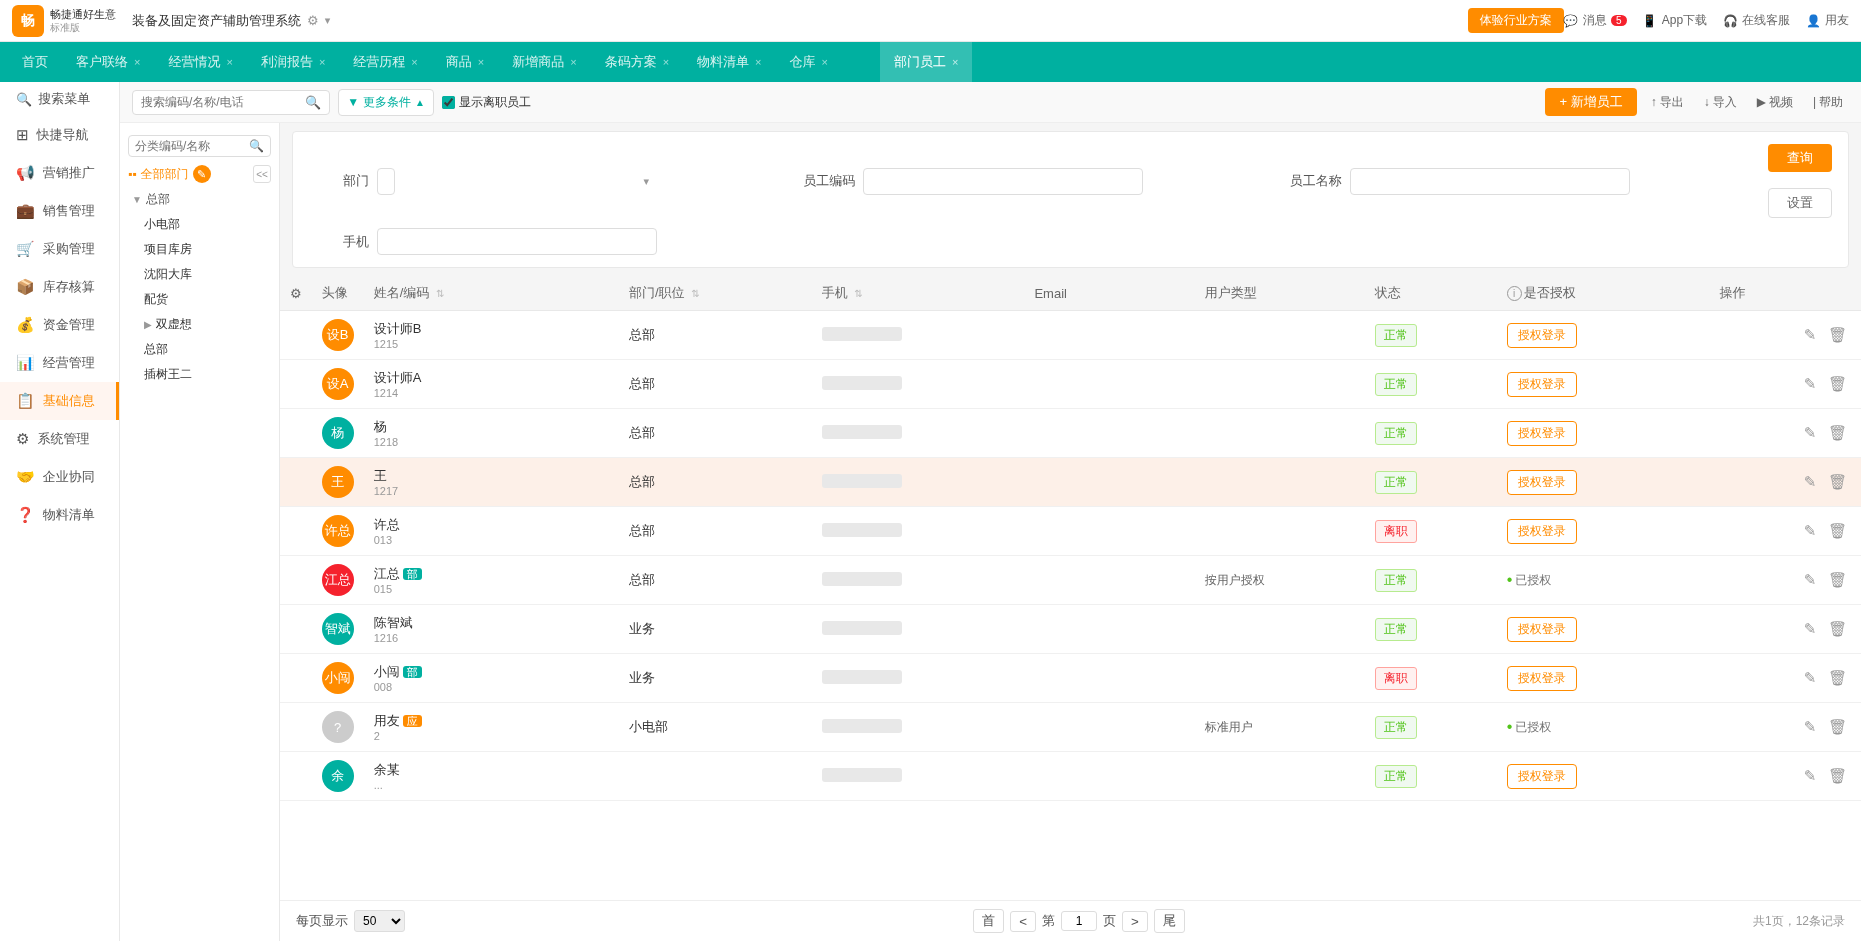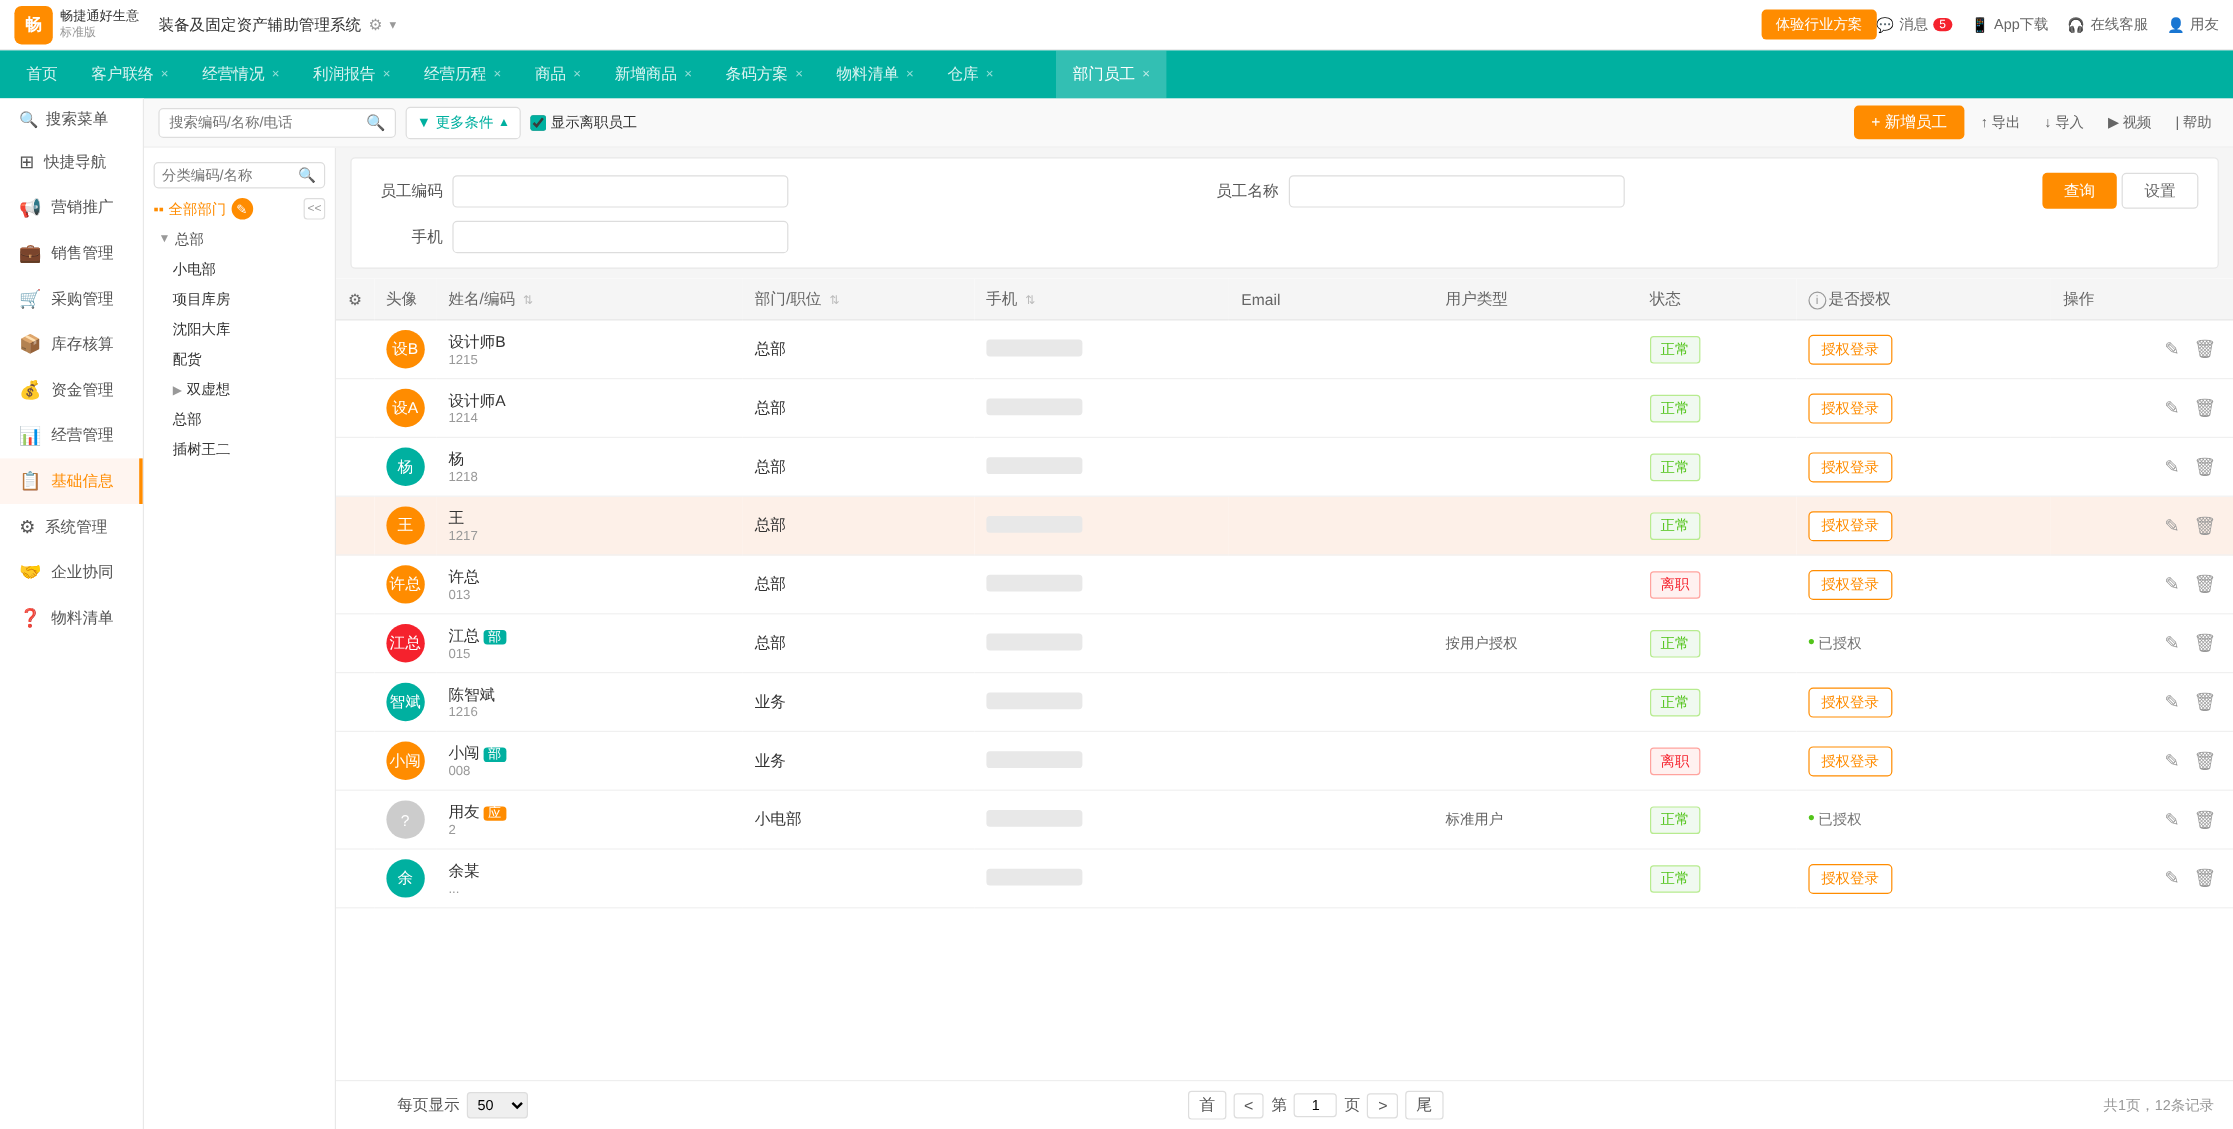--- a/index.html
+++ b/index.html
@@ -70,21 +70,21 @@
     
     .adv-filter { background: #fff; border: 1px solid #e8e8e8; border-radius: 4px; margin: 8px 12px; padding: 12px 16px; }
     .adv-filter-row { display: flex; align-items: center; gap: 16px; margin-bottom: 10px; }
     .adv-filter-row:last-child { margin-bottom: 0; }
     .adv-field { display: flex; align-items: center; gap: 8px; flex: 1; }
     .adv-field label { font-size: 13px; color: #555; white-space: nowrap; min-width: 60px; text-align: right; }
     .adv-field .field-input { flex: 1; border: 1px solid #ddd; border-radius: 4px; padding: 5px 8px; font-size: 13px; outline: none; max-width: 280px; }
     .adv-field .field-select { flex: 1; border: 1px solid #ddd; border-radius: 4px; padding: 5px 8px; font-size: 13px; outline: none; max-width: 280px; background: #fff; appearance: none; }
     .adv-field .select-wrap { position: relative; flex: 1; max-width: 280px; }
     .adv-field .select-wrap::after { content: '▾'; position: absolute; right: 8px; top: 50%; transform: translateY(-50%); pointer-events: none; color: #999; font-size: 11px; }
-    .adv-filter-actions { display: flex; flex-direction: row; gap: 4px; }
+    .adv-filter-actions { display: flex; flex-direction: column; gap: 16px; }
     .btn-query { background: #ff8c00; color: #fff; border: none; border-radius: 4px; padding: 5px 18px; font-size: 13px; cursor: pointer; }
     .btn-reset { background: #fff; color: #666; border: 1px solid #ddd; border-radius: 4px; padding: 5px 18px; font-size: 13px; cursor: pointer; }
 
     
     .data-table { width: 100%; border-collapse: collapse; font-size: 13px; }
     .data-table th { background: #f5f5f5; padding: 8px 10px; text-align: left; border-bottom: 1px solid #e8e8e8; color: #666; font-weight: normal; white-space: nowrap; }
     .data-table td { padding: 8px 10px; border-bottom: 1px solid #f0f0f0; color: #333; vertical-align: middle; }
     .data-table tr.highlighted { background: #fdf0e8; }
     .avatar { width: 32px; height: 32px; border-radius: 50%; display: flex; align-items: center; justify-content: center; color: #fff; font-size: 13px; font-weight: 500; }
     .status-badge { display: inline-block; padding: 2px 8px; border-radius: 3px; font-size: 12px; }
@@ -97,21 +97,21 @@
     .phone-blur { background: #e8e8e8; border-radius: 3px; width: 80px; height: 14px; display: inline-block; }
     .user-type-tag { color: #666; font-size: 12px; }
     .name-code { display: flex; flex-direction: column; }
     .name-code .name { font-size: 13px; color: #333; }
     .name-code .code { font-size: 11px; color: #999; }
     .dept-badge { background: #00b0a0; color: #fff; border-radius: 3px; padding: 0 4px; font-size: 11px; margin-left: 3px; }
     .resp-badge { background: #ff8c00; color: #fff; border-radius: 3px; padding: 0 4px; font-size: 11px; margin-left: 3px; }
 
     
     .pagination { display: flex; align-items: center; justify-content: space-between; padding: 8px 16px; border-top: 1px solid #eee; background: #fff; font-size: 13px; color: #555; }
-    .page-size { display: flex; align-items: center; gap: 6px; margin-left: 35px; }
+    .page-size { display: flex; align-items: center; gap: 6px; }
     .page-size select { border: 1px solid #ddd; border-radius: 3px; padding: 2px 4px; font-size: 12px; }
     .page-nav { display: flex; align-items: center; gap: 6px; }
     .page-btn { border: 1px solid #ddd; border-radius: 3px; padding: 2px 8px; cursor: pointer; background: #fff; color: #555; }
     .page-input { width: 36px; border: 1px solid #ddd; border-radius: 3px; padding: 2px 4px; text-align: center; font-size: 12px; }
     .total-info { color: #999; font-size: 12px; }
 
     .col-settings { width: 28px; text-align: center; }
     .col-avatar { width: 50px; text-align: left; }
     .col-name { min-width: 120px; }
     .col-dept { min-width: 80px; }
@@ -342,20 +342,28 @@
             <div class="dept-node level2">
               <span>插树王二</span>
             </div>
           </div>
       </div>
 
       <div style="flex:1;display:flex;flex-direction:column;overflow:hidden;">
 
         <div class="adv-filter">
           <div class="adv-filter-row">
+            <div class="adv-field">
+              <label>部门</label>
+              <div class="select-wrap">
+                <select class="field-select">
+                  <option value=""></option>
+                </select>
+              </div>
+            </div>
             <div class="adv-field">
               <label>员工编码</label>
               <input class="field-input" type="text" style="">
             </div>
             <div class="adv-field">
               <label>员工名称</label>
               <input class="field-input" type="text" style="">
             </div>
             <div class="adv-filter-actions">
               <button class="btn-query">查询</button>

